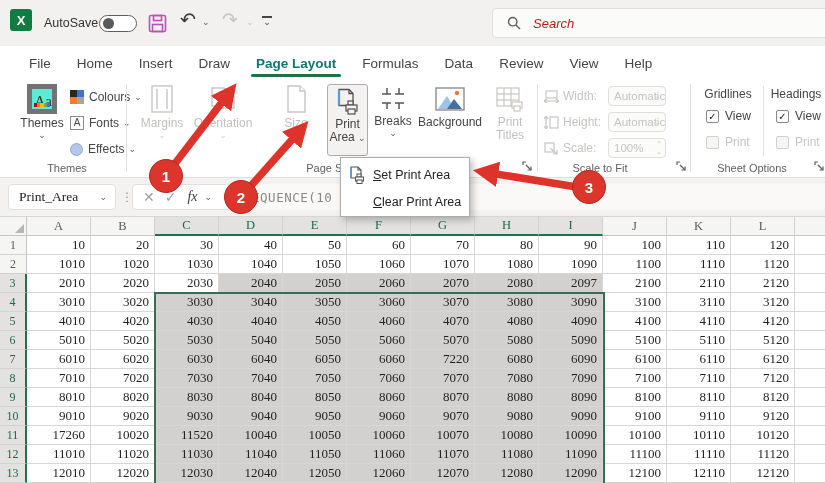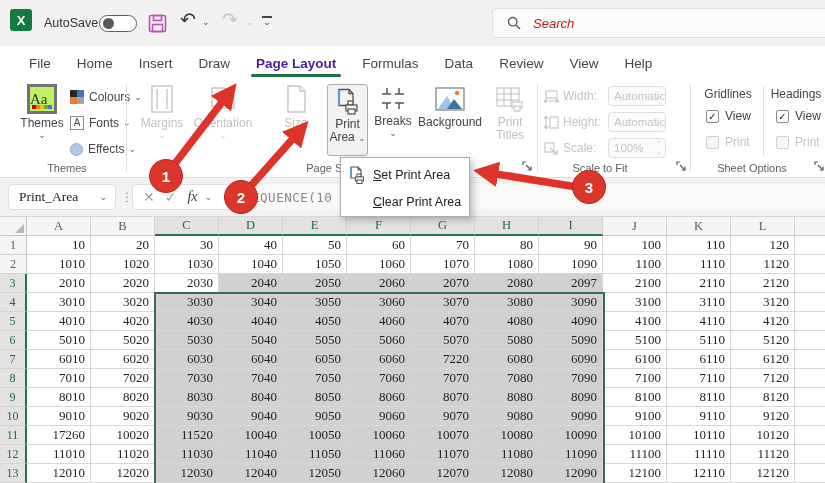--- a/index.html
+++ b/index.html
@@ -23,38 +23,38 @@
   .qat-custom .chev { text-align:center; font-size:9px; color:#444; line-height:9px; }
   .doc-title { position:absolute; left:296px; top:0; height:46px; display:flex; align-items:center; font-size:13px; color:#242424; white-space:pre; }
   .search-box { position:absolute; left:492px; top:8px; width:340px; height:30px; background:#FBFBFA; border:1px solid #E1DFDD; border-radius:4px;
     display:flex; align-items:center; }
   .search-box .mag { margin-left:14px; }
   .search-box .ph { margin-left:12px; font-size:13px; color:#b91c1c;font-style:italic; }
 
   
   .menubar { position:absolute; left:0; top:46px; width:825px; height:34px; background:#FFFFFF; display:flex; align-items:center; padding-left:16px; }
   .tab { position:relative; padding:0 13px; font-size:13.5px; color:#444; height:100%; display:flex; align-items:center; cursor:default; }
-  .tab.active { font-weight:bold; color:#4c1d95; }
+  .tab.active { font-weight:bold; color:#0f766e; }
   .tab.active::after { content:""; position:absolute; left:8px; right:8px; bottom:3px; height:3px; border-radius:2px; background:#1F7244; }
 
   
   .ribbon { position:absolute; left:0; top:80px; width:825px; height:98px; background:#FFFFFF; border-bottom:1px solid #E1DFDD; }
   .vdiv { position:absolute; top:4px; height:88px; width:1px; background:#E1DFDD; }
   .group-label { position:absolute; top:82px; font-size:11px; color:#605E5C; text-align:center; }
   .launcher { position:absolute; top:81px; }
 
   .big-btn { position:absolute; top:4px; display:flex; flex-direction:column; align-items:center; font-size:12px; color:#444; }
   .big-btn .lbl { margin-top:3px; line-height:13px; text-align:center; }
   .big-btn .chv { font-size:9px; color:#605E5C; line-height:10px; }
   .big-btn.disabled { color:#C2C0BE; }
   .big-btn.disabled .chv { color:#D2D0CE; }
 
   .themes-big { left:18px; width:48px; }
-  .aa-box { width:30px; height:30px; border:3px solid #737373; background:#bef264; position:relative;
-    font-family:"Liberation Serif", serif; font-size:15px; color:#333; text-align:left; line-height:24px; }
+  .aa-box { width:30px; height:30px; border:5px solid #737373; background:#5eead4; position:relative;
+    font-family:"Liberation Serif", serif; font-size:15px; color:#333; text-align:right; line-height:24px; }
   .aa-strip { position:absolute; left:2px; right:2px; bottom:2px; height:4px; display:flex; }
   .aa-strip i { flex:1; }
 
   .small-item { position:absolute; left:70px; height:20px; display:flex; align-items:center; font-size:12px; color:#444; }
   .small-item .ic { margin-right:5px; }
   .small-item .chv { font-size:9px; color:#605E5C; margin-left:4px; }
   .colours-ic { width:14px; height:14px; display:grid; grid-template-columns:7px 7px; grid-template-rows:7px 7px; }
   .fonts-ic { width:14px; height:14px; border:1px solid #8a8a8a; font-size:10px; text-align:center; line-height:12px; color:#444; }
   .effects-ic { width:13px; height:13px; border-radius:50%; background:#B4C7E7; border:1px solid #8EAADB; }
 

